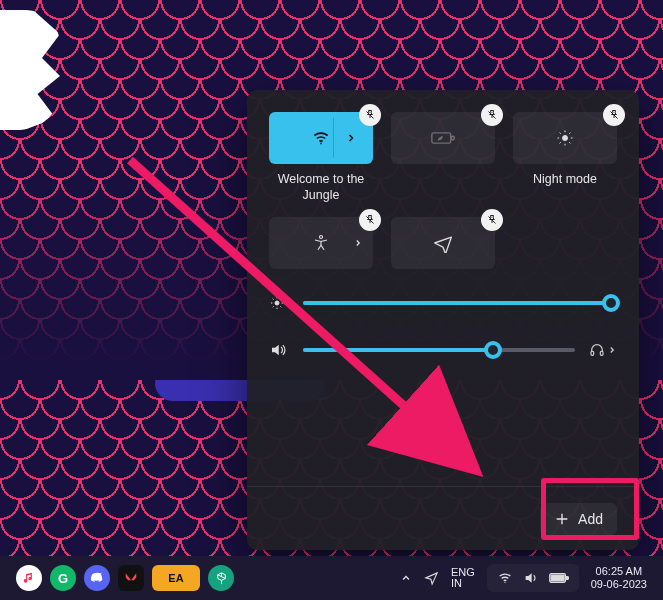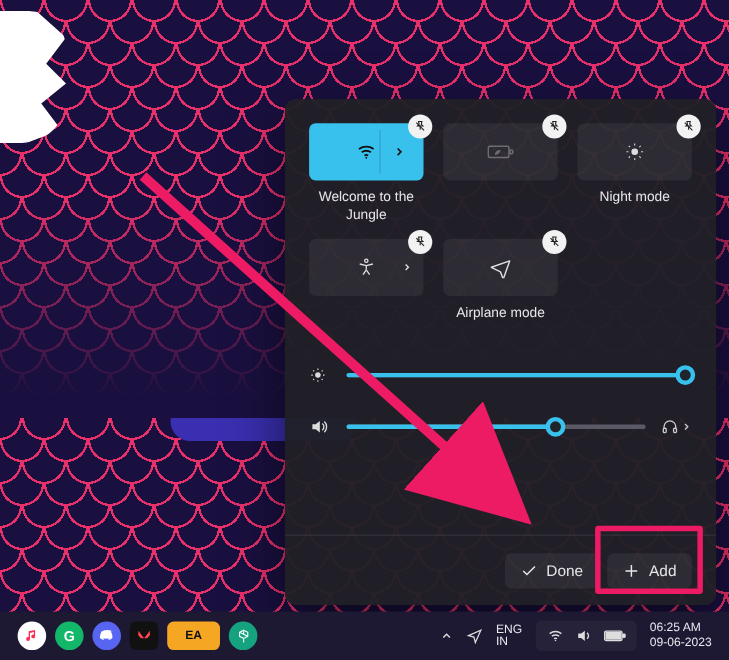--- a/index.html
+++ b/index.html
@@ -38,25 +38,25 @@
   }
   .tb-icons{ display:flex; gap:8px; align-items:center; padding-left:10px; }
   .app-dot{
     width:26px; height:26px; border-radius:50%; display:flex;
     align-items:center; justify-content:center; font-size:13px; font-weight:600;
   }
   .tb-spacer{ flex:1; }
   .tray{ display:flex; align-items:center; gap:12px; padding-right:4px; }
   .tray .sysicons{ display:flex; gap:10px; align-items:center; background:rgba(255,255,255,0.04); padding:6px 10px; border-radius:6px;}
   .lang{ display:flex; flex-direction:column; line-height:1; font-size:11px; }
-  .clock{ display:flex; flex-direction:column; line-height:1.15; font-size:11px; text-align:left; padding-right:6px;}
+  .clock{ display:flex; flex-direction:column; line-height:1.15; font-size:11px; text-align:center; padding-right:6px;}
 
   
   .panel{
-    position:absolute; right:12px; top:90px; width:392px; height:460px;
+    position:absolute; right:24px; top:90px; width:392px; height:460px;
     background:rgba(32,32,40,0.96); border-radius:10px;
     box-shadow:0 18px 50px rgba(0,0,0,0.55);
     color:#e6e6ea; padding:22px 22px 0 22px;
     display:flex; flex-direction:column;
   }
   .tiles{ display:grid; grid-template-columns:repeat(3,1fr); gap:14px 18px; }
   .tile{ display:flex; flex-direction:column; align-items:center; gap:8px; }
   .tile-btn{
     position:relative; width:100%; height:52px; border-radius:6px;
     background:rgba(255,255,255,0.06); display:flex; align-items:center; justify-content:center;
@@ -227,21 +227,20 @@
             </svg>
         </span>
         <span class="unpin">
           <svg viewBox="0 0 24 24" fill="none" stroke="#222" stroke-width="2">
               <path d="M9 3h6l-1 5 3 3H7l3-3-1-5z"></path>
               <path d="M12 11v7"></path>
               <path d="M5 5l14 14"></path>
             </svg>
         </span>
       </div>
-      <div class="tile-label">Airplane mode</div>
     </div>
 
   </div>
 
   <div class="sliders">
     <div class="slider-row">
       <span class="lead">
         <svg width="16" height="16" viewBox="0 0 24 24" fill="none" stroke="#ddd" stroke-width="1.5">
             <circle cx="12" cy="12" r="3" fill="#ddd"></circle>
             <path d="M12 3v2M12 19v2M3 12h2M19 12h2M5.5 5.5l1.4 1.4M17.1 17.1l1.4 1.4M5.5 18.5l1.4-1.4M17.1 6.9l1.4-1.4"></path>
@@ -277,28 +276,20 @@
               <path d="M9 6l6 6-6 6"></path>
             </svg>
         </span>
       </span>
     </div>
   </div>
 
   <div style="flex:1"></div>
 
   <div class="panel-footer">
-    <div class="footer-btn">
-      <span>
-        <svg width="16" height="16" viewBox="0 0 24 24" fill="none" stroke="#e6e6ea" stroke-width="2">
-            <path d="M4 12l5 5L20 6"></path>
-          </svg>
-      </span>
-      <span>Done</span>
-    </div>
     <div class="footer-btn">
       <span>
         <svg width="16" height="16" viewBox="0 0 24 24" fill="none" stroke="#e6e6ea" stroke-width="2">
             <path d="M12 4v16M4 12h16"></path>
           </svg>
       </span>
       <span>Add</span>
     </div>
   </div>
 </div>

